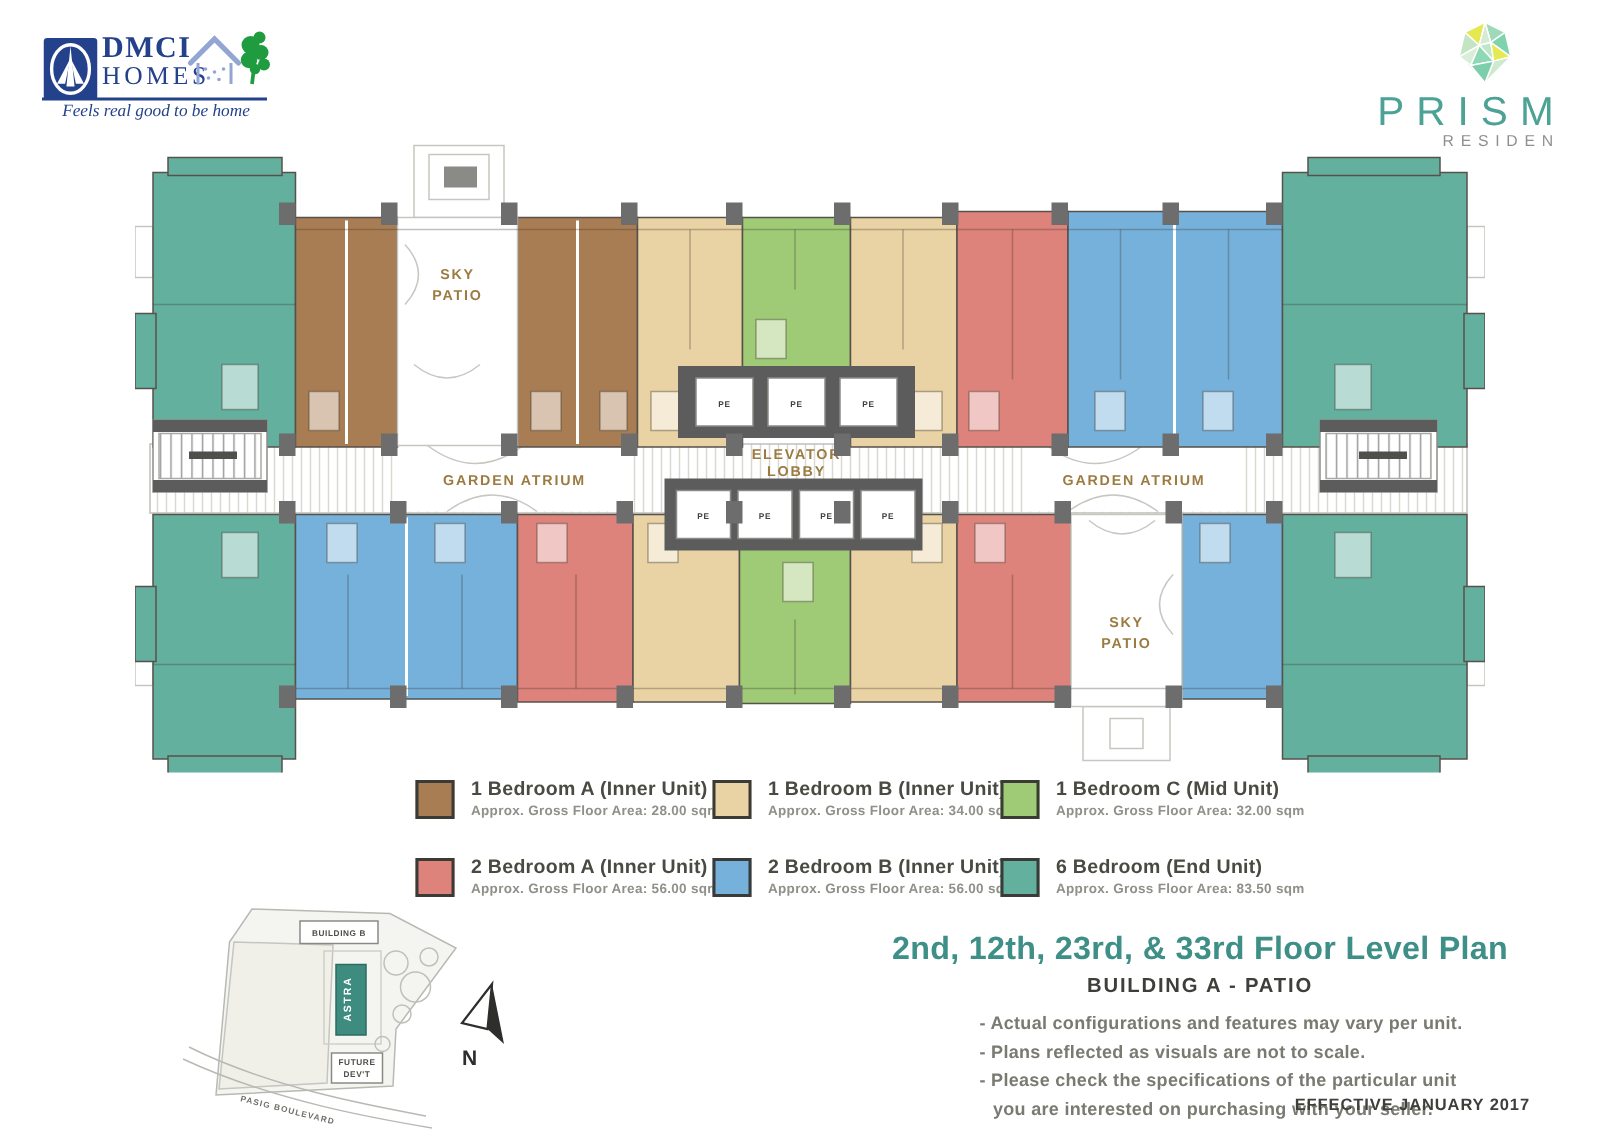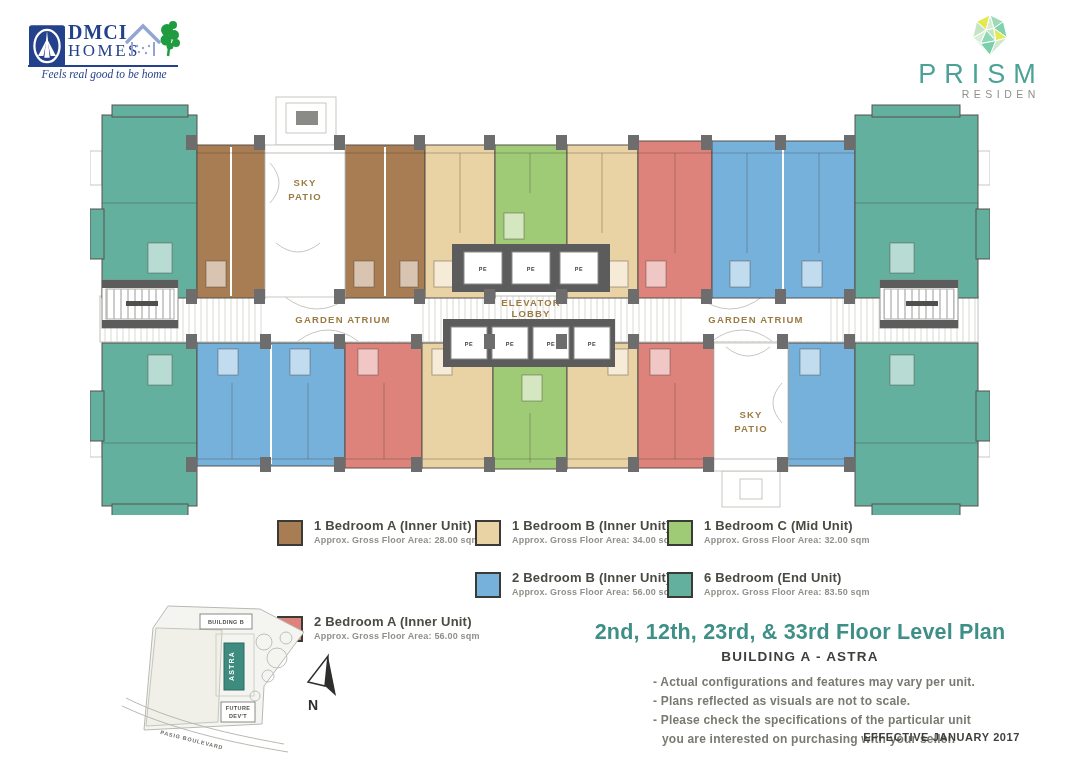--- a/index.html
+++ b/index.html
@@ -347,21 +347,21 @@
         <div class="legend-area">Approx. Gross Floor Area: 34.00 sqm</div>
       </div>
     </div>
     <div class="legend-item" style="left:667px; top:518px;">
       <div class="legend-swatch" style="background: rgb(159, 203, 119);"></div>
       <div class="legend-text">
         <div class="legend-label">1 Bedroom C (Mid Unit)</div>
         <div class="legend-area">Approx. Gross Floor Area: 32.00 sqm</div>
       </div>
     </div>
-    <div class="legend-item" style="left:277px; top:570px;margin-top:44px;">
+    <div class="legend-item" style="left:277px; top:570px;">
       <div class="legend-swatch" style="background: rgb(221, 131, 124);"></div>
       <div class="legend-text">
         <div class="legend-label">2 Bedroom A (Inner Unit)</div>
         <div class="legend-area">Approx. Gross Floor Area: 56.00 sqm</div>
       </div>
     </div>
     <div class="legend-item" style="left:475px; top:570px;">
       <div class="legend-swatch" style="background: rgb(118, 177, 220);"></div>
       <div class="legend-text">
         <div class="legend-label">2 Bedroom B (Inner Unit)</div>
@@ -402,21 +402,21 @@
       <g transform="translate(196,60)">
         <polygon points="20,0 28,40 17,30" fill="#2e2e2c"></polygon>
         <polygon points="20,0 17,30 0,26" fill="#fff" stroke="#2e2e2c" stroke-width="1.5"></polygon>
         <text class="north-n" x="0" y="54">N</text>
       </g>
     </svg>
   </div>
 
   <div class="titleblock">
     <div class="tb-title">2nd, 12th, 23rd, &amp; 33rd Floor Level Plan</div>
-    <div class="tb-sub">BUILDING A - ASTRA</div>
+    <div class="tb-sub">BUILDING A - PATIO</div>
     <div class="tb-notes">
       <div>- Actual configurations and features may vary per unit.</div>
       <div>- Plans reflected as visuals are not to scale.</div>
       <div>- Please check the specifications of the particular unit</div>
       <div class="tb-note-cont">you are interested on purchasing with your seller.</div>
     </div>
   </div>
   <div class="effective">EFFECTIVE JANUARY 2017</div>
 
 </div>

